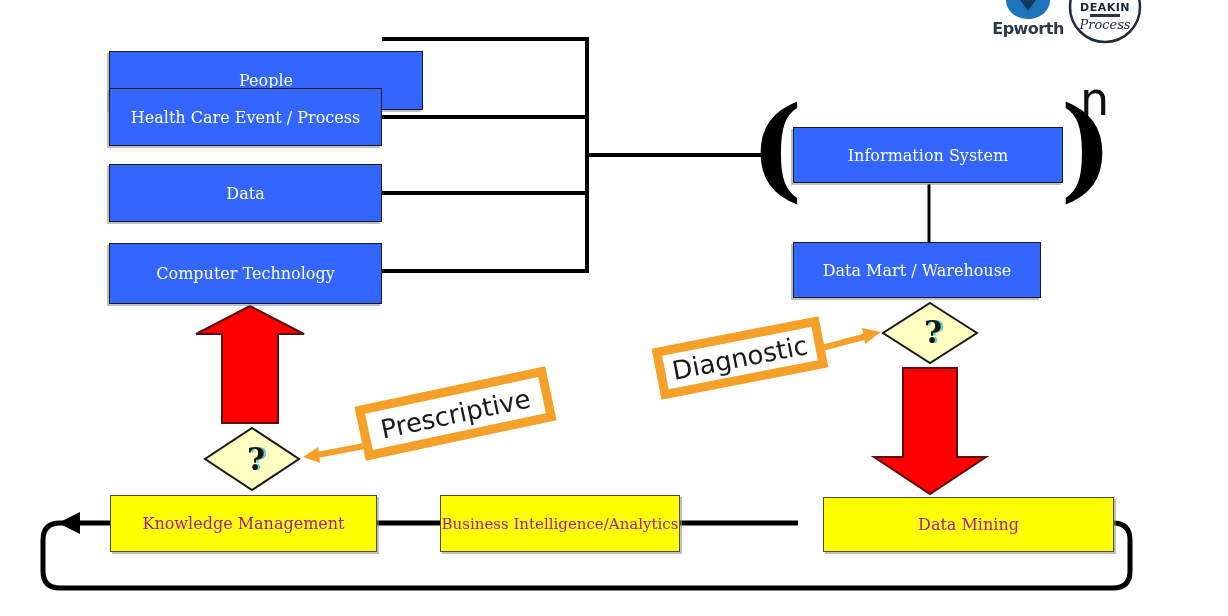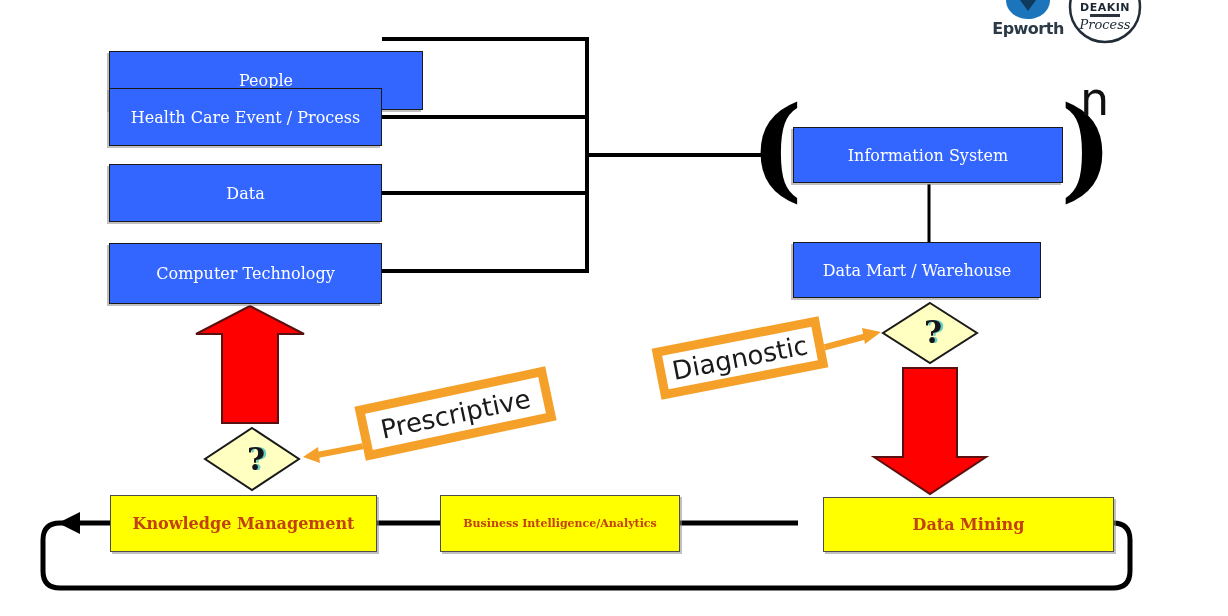--- a/index.html
+++ b/index.html
@@ -12,21 +12,21 @@
   .bluebox{
     position:absolute;z-index:2;background:var(--box-blue,#3366FF);
     border:1.5px solid #1a1a1a;box-shadow:-2px 2px 0 rgba(140,140,140,.55);
     display:flex;align-items:center;justify-content:center;
     color:#ffffff;font-size:16px;box-sizing:border-box;white-space:nowrap;
   }
   .yellowbox{
     position:absolute;z-index:2;background:var(--box-yellow,#FFFF00);
     border:1.5px solid #4d4d4d;box-shadow:2px 2px 0 rgba(140,140,140,.55);
     display:flex;align-items:center;justify-content:center;
-    color:#c2410c;font-size:16px;box-sizing:border-box;white-space:nowrap;font-weight:bold;
+    color:#a21caf;font-size:16px;box-sizing:border-box;white-space:nowrap;
   }
   .callout{
     position:absolute;z-index:3;background:#ffffff;
     border:9px solid var(--accent-orange,#F5A028);box-sizing:border-box;
     display:flex;align-items:center;justify-content:center;
     font-family:"DejaVu Sans","Liberation Sans",sans-serif;
     color:#1a1a1a;font-size:26px;white-space:nowrap;
   }
   .paren{
     position:absolute;z-index:2;font-family:"DejaVu Serif","Liberation Serif",serif;
@@ -116,21 +116,21 @@
   <div class="callout" style="left:358px;top:386px;width:195px;height:55px;transform:rotate(-12deg);">
     <span>Prescriptive</span>
   </div>
   <div class="callout" style="left:655px;top:332px;width:170px;height:52px;transform:rotate(-11deg);">
     <span>Diagnostic</span>
   </div>
 
   <div class="yellowbox" style="left:110px;top:495px;width:267px;height:57px;">
     <span>Knowledge Management</span>
   </div>
-  <div class="yellowbox" style="left:440px;top:495px;width:240px;height:57px;font-size:11px;">
+  <div class="yellowbox" style="left:440px;top:495px;width:240px;height:57px;font-size:15px;">
     <span>Business Intelligence/Analytics</span>
   </div>
   <div class="yellowbox" style="left:823px;top:497px;width:291px;height:55px;">
     <span>Data Mining</span>
   </div>
 
   <div id="epworth">
     <svg width="76" height="20" style="position:absolute;left:0;top:0;">
       <path d="M16,0 C16,11 26,19 38,19 C50,19 60,11 60,0 Z" fill="#1C75BB"></path>
       <path d="M30,0 L38,11 L46,0 Z" fill="#0E3A5C"></path>

